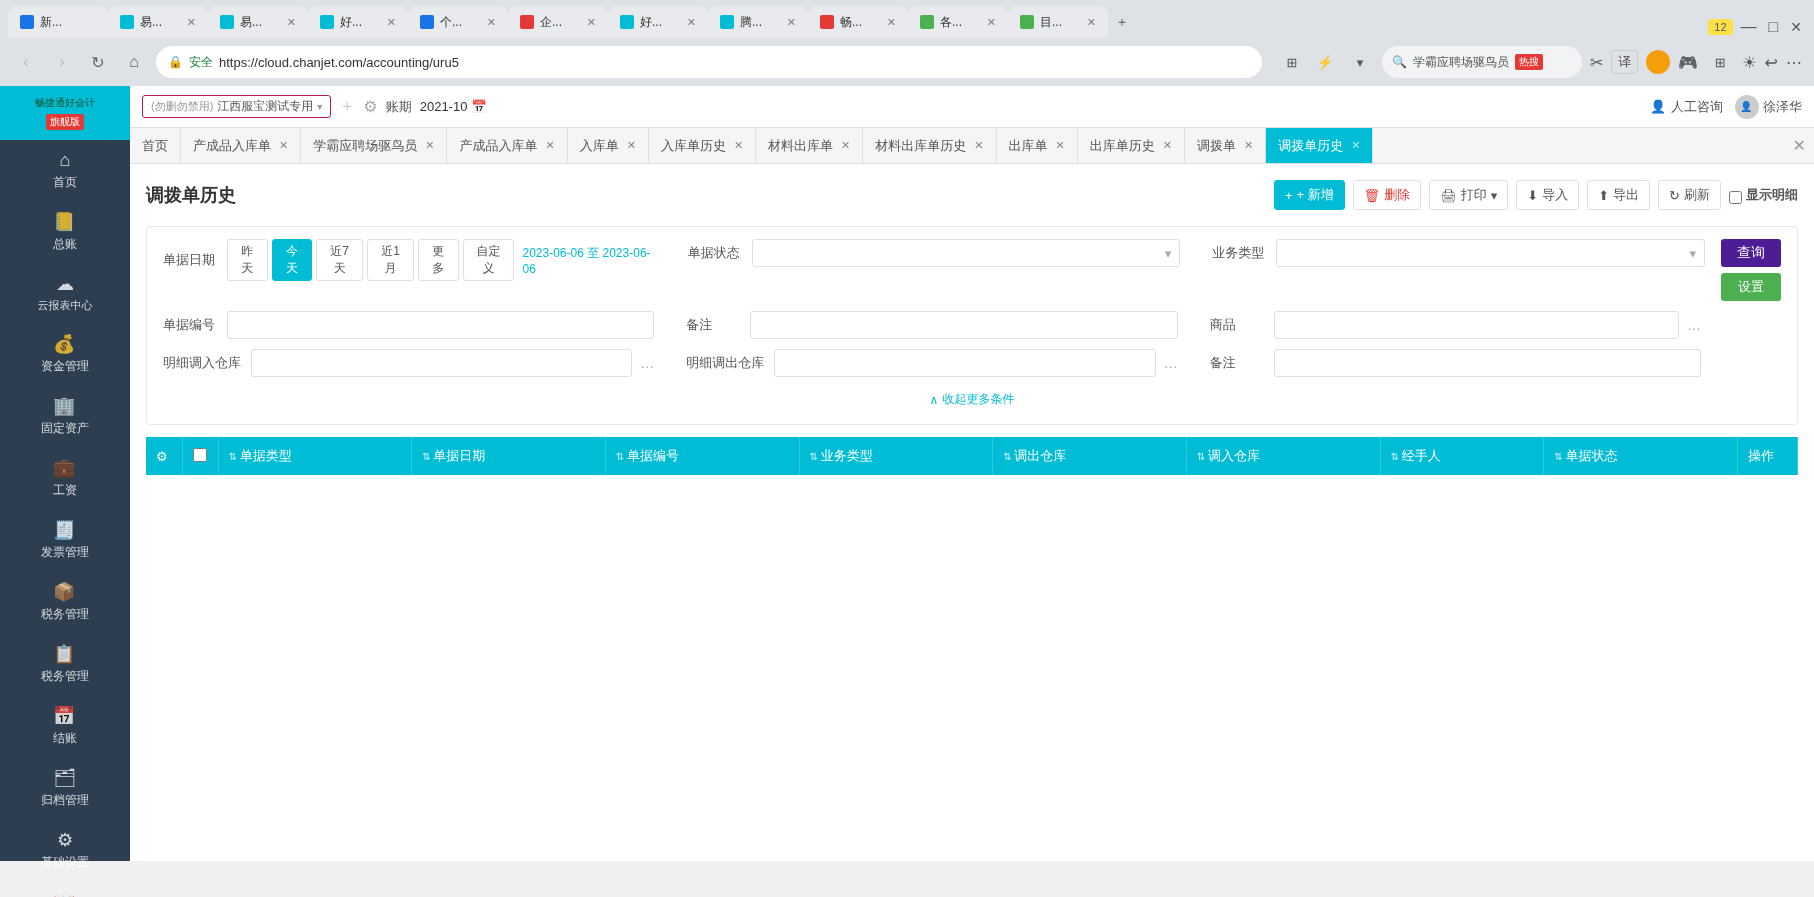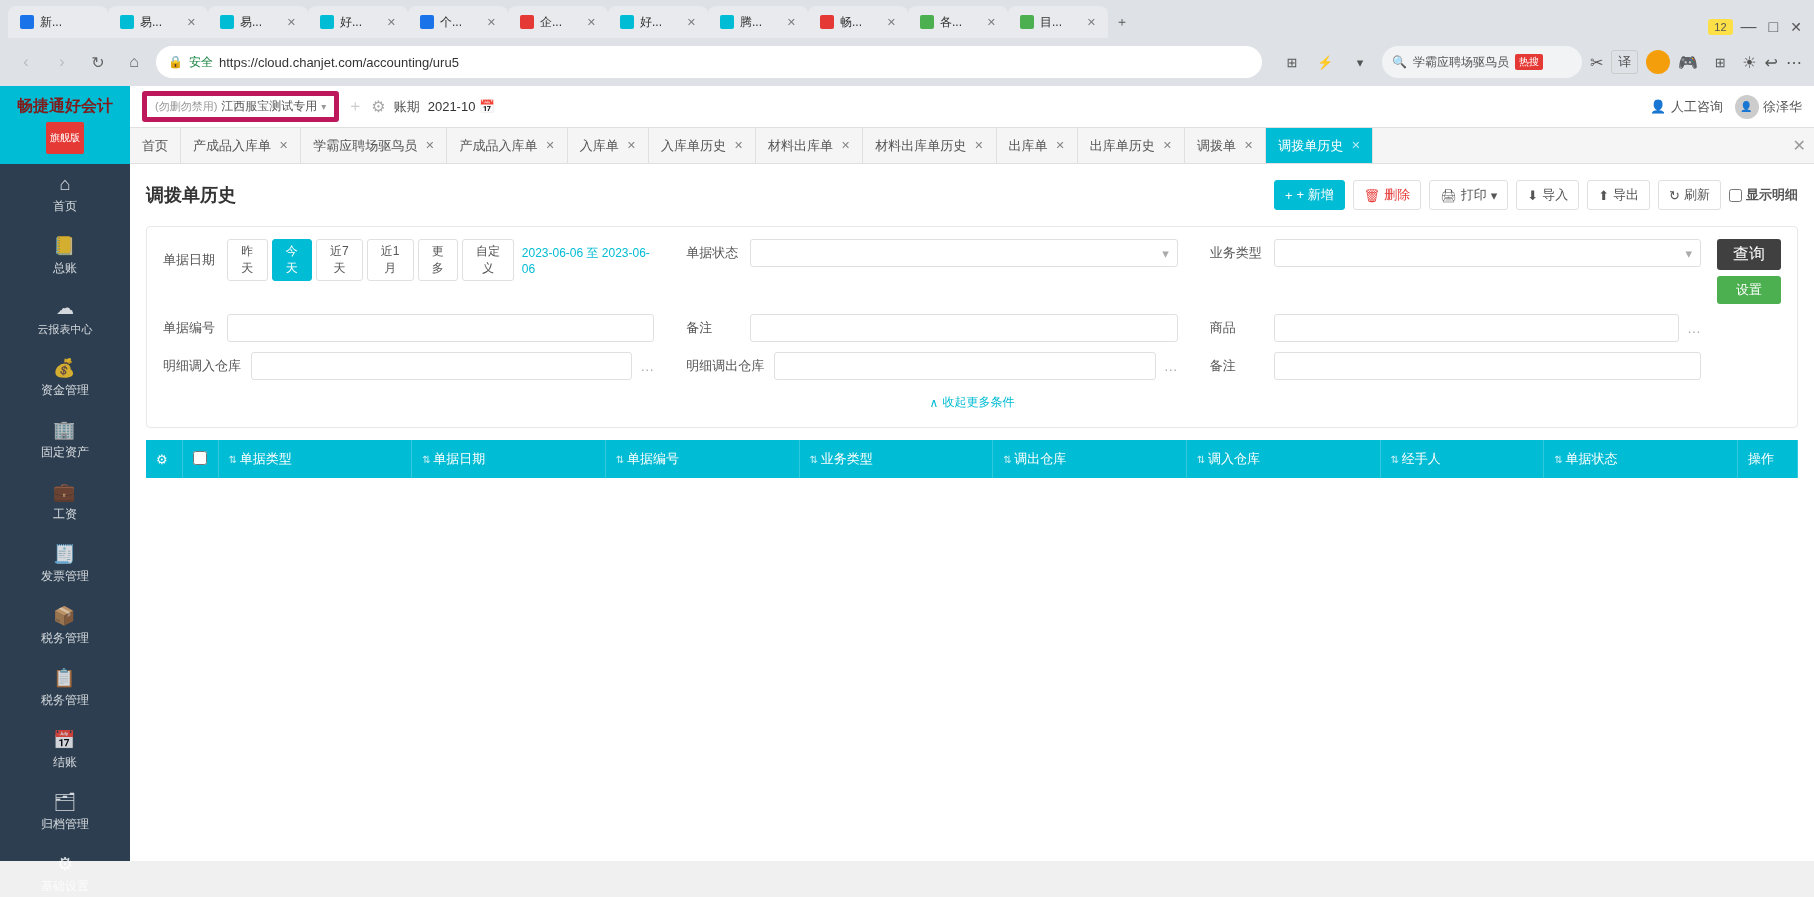--- a/index.html
+++ b/index.html
@@ -14,29 +14,29 @@
     .address-bar .lock-icon { color: #1a73e8; font-size: 12px; }
     .address-bar .url { color: #333; font-size: 13px; }
     .search-bar { width: 200px; height: 32px; background: #f1f3f4; border-radius: 16px; display: flex; align-items: center; padding: 0 10px; gap: 6px; font-size: 12px; color: #555; }
 
     
     .app-container { display: flex; height: calc(897px - 122px); background: #fff; }
 
     
     .sidebar { width: 130px; background: #2c3e50; color: #fff; display: flex; flex-direction: column; }
     .sidebar-logo { background: #00bcd4; padding: 10px 8px; text-align: center; cursor: pointer; }
-    .sidebar-logo-text { font-size: 16px; font-weight: bold; color: #7f1d1d; line-height: 1.3; }
-    .sidebar-logo-badge { background: #e53935; color: #fff; font-size: 10px; padding: 9px 4px; border-radius: 2px; display: inline-block; margin-top: 2px; }
+    .sidebar-logo-text { font-size: 10px; font-weight: normal; color: #14532d; line-height: 1.3; }
+    .sidebar-logo-badge { background: #e53935; color: #fff; font-size: 10px; padding: 1px 4px; border-radius: 2px; display: inline-block; margin-top: 2px; }
     .sidebar-item { display: flex; flex-direction: column; align-items: center; padding: 10px 4px; cursor: pointer; color: rgba(255,255,255,0.8); gap: 3px; transition: background 0.2s; }
     .sidebar-item .icon { font-size: 18px; }
     .sidebar-item .label { font-size: 12px; }
 
     
     .topbar { background: #fff; border-bottom: 1px solid #e0e0e0; height: 42px; display: flex; align-items: center; padding: 0 12px; gap: 8px; }
-    .company-selector { display: flex; align-items: center; gap: 4px; color: #999; font-size: 12px; cursor: pointer; border: 5px solid #be185d; padding: 2px 8px; border-radius: 3px; }
+    .company-selector { display: flex; align-items: center; gap: 4px; color: #999; font-size: 12px; cursor: pointer; border: 1px solid #be185d; padding: 2px 8px; border-radius: 3px; }
     .period-label { font-size: 13px; color: #555; }
     .period-value { font-size: 13px; color: #333; display: flex; align-items: center; gap: 4px; }
     .topbar-right { margin-left: auto; display: flex; align-items: center; gap: 12px; }
     .topbar-right-btn { color: #555; font-size: 13px; cursor: pointer; display: flex; align-items: center; gap: 4px; }
     .avatar { width: 24px; height: 24px; border-radius: 50%; background: #ccc; display: flex; align-items: center; justify-content: center; font-size: 10px; color: #fff; }
 
     
     .tab-bar { background: #f5f5f5; border-bottom: 1px solid #e0e0e0; display: flex; align-items: center; overflow-x: auto; height: 36px; }
     .tab-bar::-webkit-scrollbar { height: 0; }
     .page-tab { padding: 0 12px; height: 36px; display: flex; align-items: center; gap: 4px; cursor: pointer; white-space: nowrap; font-size: 13px; color: #555; border-right: 1px solid #e0e0e0; transition: background 0.2s; }
@@ -44,35 +44,35 @@
     .page-tab .tab-x { font-size: 11px; opacity: 0.7; margin-left: 4px; }
     .page-tab.home { min-width: 50px; }
 
     
     .main-content { flex: 1; overflow-y: auto; padding: 16px; background: #fff; }
     .page-title { font-size: 18px; font-weight: bold; color: #333; margin-bottom: 16px; display: flex; align-items: center; justify-content: space-between; }
     .page-actions { display: flex; align-items: center; gap: 8px; }
     .action-btn { display: flex; align-items: center; gap: 4px; padding: 5px 10px; border: 1px solid #e0e0e0; border-radius: 3px; cursor: pointer; font-size: 13px; color: #555; background: #fff; }
     .action-btn.primary { background: #00bcd4; color: #fff; border-color: #00bcd4; }
     .action-btn.danger { color: #e53935; }
-    .toggle-label { display: flex; align-items: center; gap: 4px; font-size: 13px; color: #555; }
+    .toggle-label { display: flex; align-items: flex-end; gap: 4px; font-size: 13px; color: #555; }
 
     
     .filter-section { background: #fff; border: 1px solid #e8e8e8; border-radius: 4px; padding: 12px 16px; margin-bottom: 12px; }
     .filter-row { display: flex; align-items: flex-start; gap: 0; margin-bottom: 10px; }
     .filter-row:last-child { margin-bottom: 0; }
     .filter-item { display: flex; align-items: center; gap: 8px; flex: 1; min-width: 0; }
     .filter-label { font-size: 13px; color: #555; white-space: nowrap; min-width: 56px; }
     .filter-input { flex: 1; height: 28px; border: 1px solid #e0e0e0; border-radius: 3px; padding: 0 8px; font-size: 13px; color: #333; outline: none; }
     .date-filter { display: flex; align-items: center; gap: 4px; flex: 1; }
     .date-btn { padding: 3px 8px; border: 1px solid #e0e0e0; border-radius: 3px; cursor: pointer; font-size: 12px; color: #555; background: #fff; }
     .date-btn.active { background: #00bcd4; color: #fff; border-color: #00bcd4; }
     .date-range { font-size: 12px; color: #00bcd4; margin-left: 4px; }
     .filter-actions { display: flex; flex-direction: column; gap: 6px; margin-left: 16px; }
-    .btn-query { background: #404040; color: #fff; border: none; border-radius: 3px; padding: 5px 16px; cursor: pointer; font-size: 16px; }
+    .btn-query { background: #4c1d95; color: #fff; border: none; border-radius: 3px; padding: 5px 16px; cursor: pointer; font-size: 14px; }
     .btn-setting { background: #4caf50; color: #fff; border: none; border-radius: 3px; padding: 5px 16px; cursor: pointer; font-size: 13px; }
     .collapse-btn { text-align: center; color: #00bcd4; cursor: pointer; font-size: 12px; padding: 4px 0; margin-top: 4px; display: flex; align-items: center; justify-content: center; gap: 4px; }
     .ellipsis-btn { color: #aaa; cursor: pointer; font-size: 14px; }
     .select-with-dropdown { position: relative; flex: 1; }
     .select-display { height: 28px; border: 1px solid #e0e0e0; border-radius: 3px; padding: 0 8px; font-size: 13px; color: #999; background: #fff; display: flex; align-items: center; justify-content: space-between; cursor: pointer; }
 
     
     .data-table { width: 100%; border-collapse: collapse; }
     .data-table thead tr { background: #00bcd4; color: #fff; height: 38px; }
     .data-table thead th { padding: 0 10px; font-size: 13px; font-weight: normal; text-align: left; border-right: 1px solid rgba(255,255,255,0.2); white-space: nowrap; cursor: pointer; }

